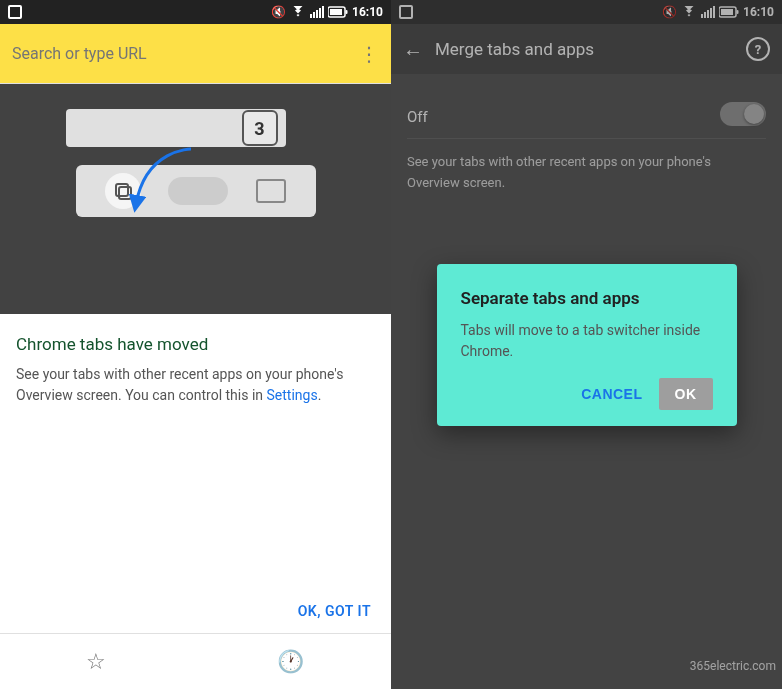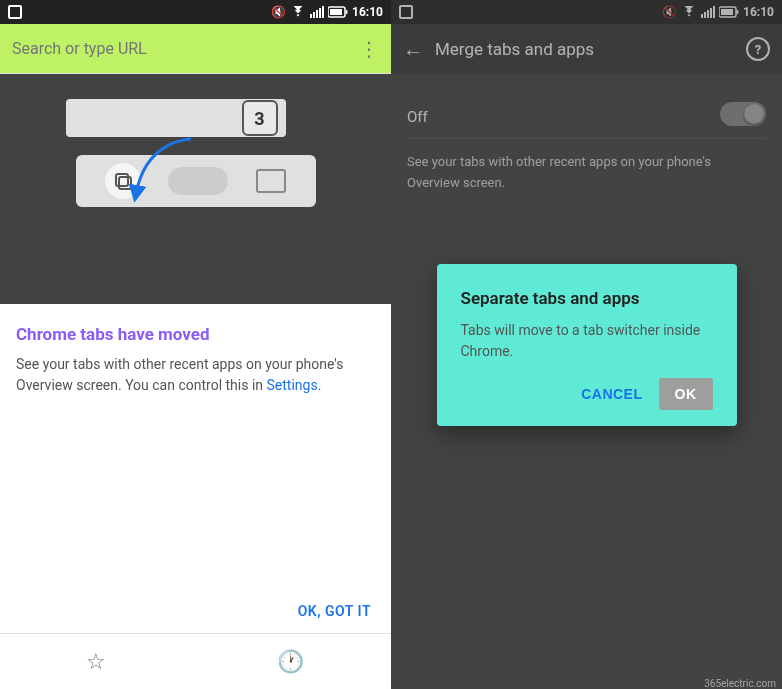--- a/index.html
+++ b/index.html
@@ -37,22 +37,22 @@
       font-weight: bold;
     }
 
     .status-icons-left {
       display: flex;
       align-items: center;
       gap: 4px;
     }
 
     .search-bar {
-      height: 50px;
-      background: #bef264;
+      height: 60px;
+      background: #fde047;
       display: flex;
       align-items: center;
       padding: 0 12px;
       border-bottom: 1px solid #e0e0e0;
       gap: 8px;
     }
 
     .search-input-area {
       flex: 1;
       display: flex;
@@ -146,22 +146,22 @@
       border-radius: 14px;
     }
 
     .content-area {
       padding: 20px 16px 16px;
       flex: 1;
     }
 
     .content-title {
       font-size: 17px;
-      font-weight: 700;
-      color: #8b5cf6;
+      font-weight: 400;
+      color: #14532d;
       margin-bottom: 10px;
     }
 
     .content-desc {
       font-size: 14px;
       color: #555;
       line-height: 1.5;
     }
 
     .settings-link {
@@ -350,23 +350,23 @@
       font-weight: 600;
       letter-spacing: 0.5px;
       cursor: pointer;
       border: none;
       border-radius: 2px;
       text-align: center;
     }
 
     .watermark {
       position: absolute;
-      bottom: 0;
+      bottom: 16px;
       right: 6px;
-      font-size: 10px;
+      font-size: 12px;
       color: rgba(255,255,255,0.5);
     }
 
     .status-icons-right {
       display: flex;
       align-items: center;
       gap: 4px;
     }
 
     .screenshot-icon {

